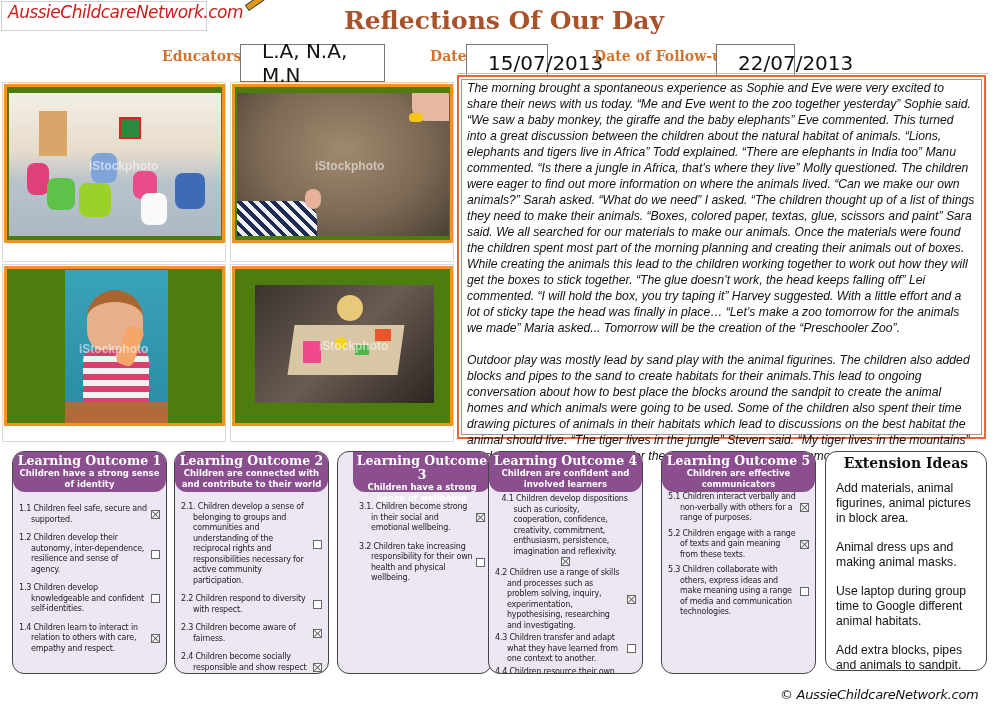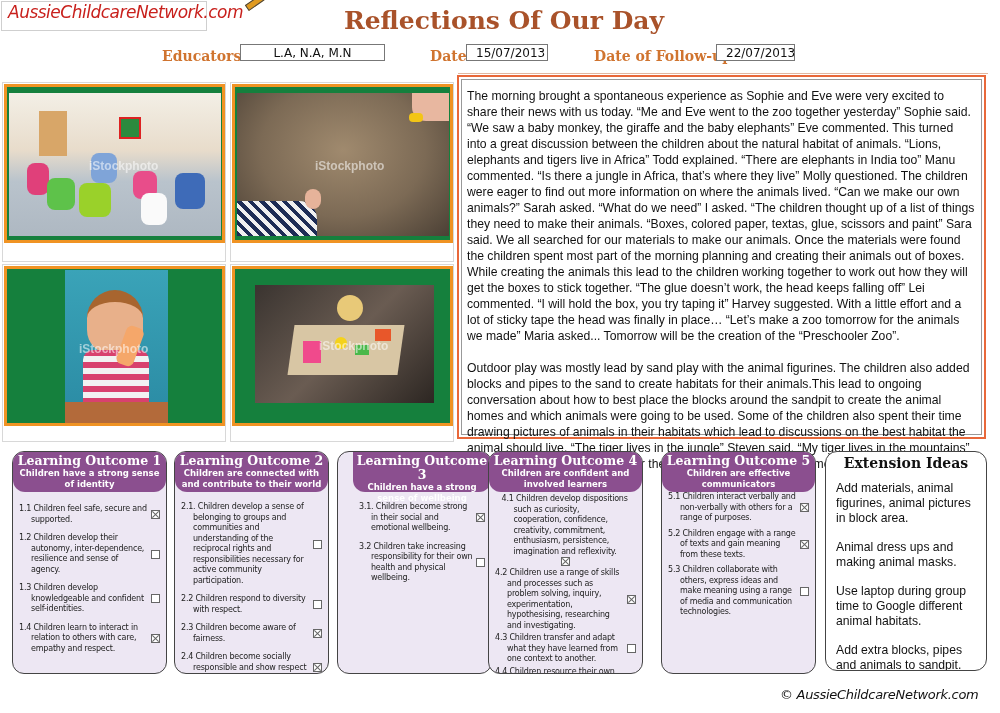--- a/index.html
+++ b/index.html
@@ -10,31 +10,31 @@
           background: #fff; display: flex; padding-left: 6px; }
   .logo-text { font-family: "DejaVu Sans", sans-serif; font-size: 17px; color: #c8201c; letter-spacing: -0.5px; font-style: italic; }
   .pencil { margin-left: 3px; width: 22px; height: 10px; position: relative; transform: rotate(-35deg); }
   .pencil:before { content: ""; position: absolute; left: 0; top: 3px; width: 17px; height: 5px; background: #e09a20; border: 1px solid #444; }
   .pencil:after { content: ""; position: absolute; left: 17px; top: 3px; border-left: 5px solid #333; border-top: 2.5px solid transparent; border-bottom: 2.5px solid transparent; }
 
   .title { position: absolute; left: 0; width: 1000px; top: 6px; text-align: center; font-family: "DejaVu Serif", serif;
            font-weight: bold; font-size: 25px; color: #a9522a; padding-left: 8px; }
 
   .meta-label { position: absolute; top: 48px; font-family: "DejaVu Serif", serif; font-weight: bold; font-size: 14px; color: #d0742f; }
-  .meta-box { position: absolute; top: 44px; height: 17px; border: 1px solid #777; background: #fff; font-size: 12px;
-              font-family: "DejaVu Sans", sans-serif; display: flex; align-items: center; padding: 0 9px; color: #111; }
+  .meta-box { position: absolute; top: 44px; height: 38px; border: 1px solid #777; background: #fff; font-size: 20px;
+              font-family: "DejaVu Sans", sans-serif; display: flex; align-items: center; padding: 0 21px; color: #111; }
   .divider { position: absolute; left: 458px; top: 73px; width: 530px; height: 1px; background: #e2b7a0; }
 
   .photo-cell { position: absolute; border: 1px solid #d8d8d8; background: #fff; }
-  .photo-frame { position: absolute; border: 3px solid #f09323; background: #15803d; overflow: hidden; }
+  .photo-frame { position: absolute; border: 3px solid #f09323; background: #4d7c0f; overflow: hidden; }
   .photo { position: absolute; overflow: hidden; }
   .wm { position: absolute; color: rgba(255,255,255,0.55); font-size: 12px; font-weight: bold; white-space: nowrap; }
 
   .story { position: absolute; left: 457px; top: 75px; width: 529px; height: 364px; border: 2px solid #e8683a; padding: 2px; background: #fff; }
-  .story-inner { width: 100%; height: 100%; border: 1px solid #999; padding: 8px 5px; font-size: 12.2px; line-height: 16px; color: #111; }
+  .story-inner { width: 100%; height: 100%; border: 1px solid #999; padding: 0 5px; font-size: 12.2px; line-height: 16px; color: #111; font-style: italic; }
   .story-inner p { margin-bottom: 16px; }
 
   .lo { position: absolute; top: 451px; width: 155px; height: 223px; border: 1px solid #444; border-radius: 12px; background: #ede7f3; overflow: hidden; }
   .lo-head { background: #8b4f8f; color: #fff; text-align: center; padding: 2px 2px 4px; border-radius: 0 0 12px 12px; height: 40px; }
   .lo-title { font-family: "DejaVu Serif", serif; font-weight: bold; font-size: 12.5px; line-height: 14px; }
   .lo-sub { font-family: "DejaVu Sans", sans-serif; font-weight: bold; font-size: 8.5px; line-height: 11px; }
   .lo-items { padding: 7px 6px 0 6px; }
   .lo-item { display: flex; justify-content: space-between; align-items: center; margin-bottom: 8px; }
   .lo-item-text { font-size: 8px; line-height: 10.5px; color: #222; width: 128px; padding-left: 12px; text-indent: -12px; font-family: "DejaVu Sans", sans-serif; letter-spacing: -0.2px; }
   .cb { width: 9px; height: 9px; border: 1px solid #666; background: #fff; position: relative; flex: none; }

